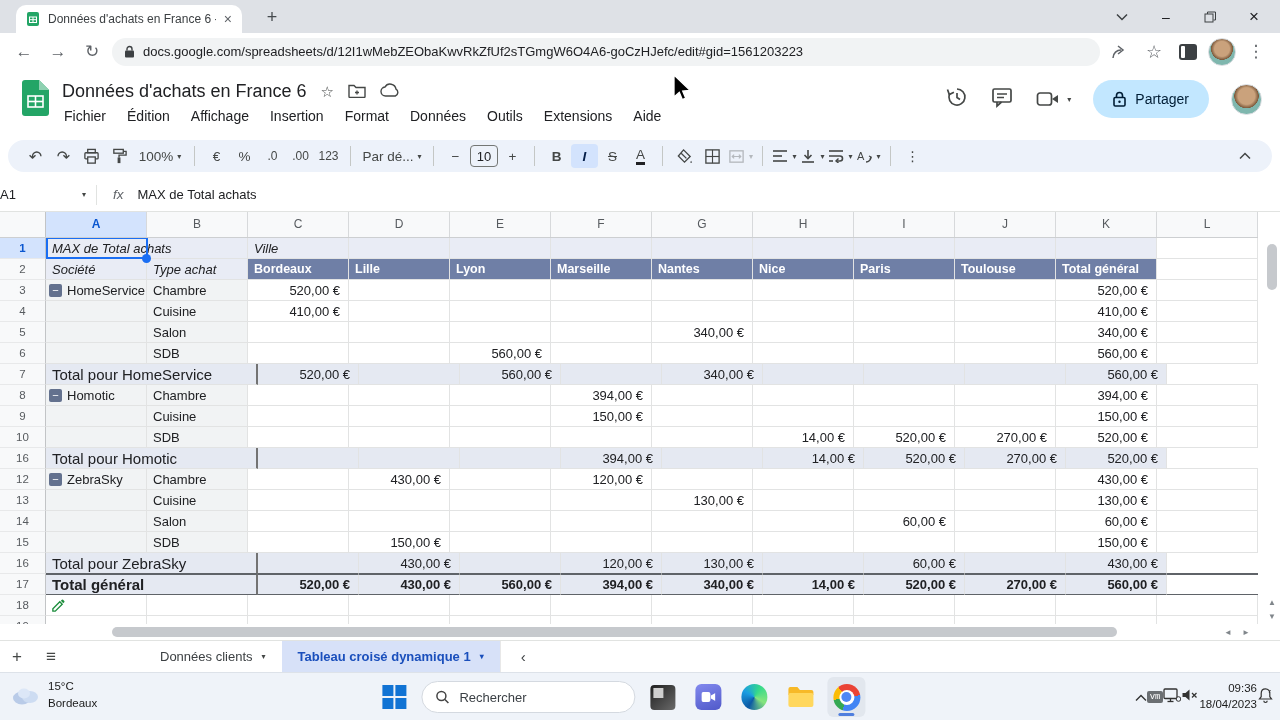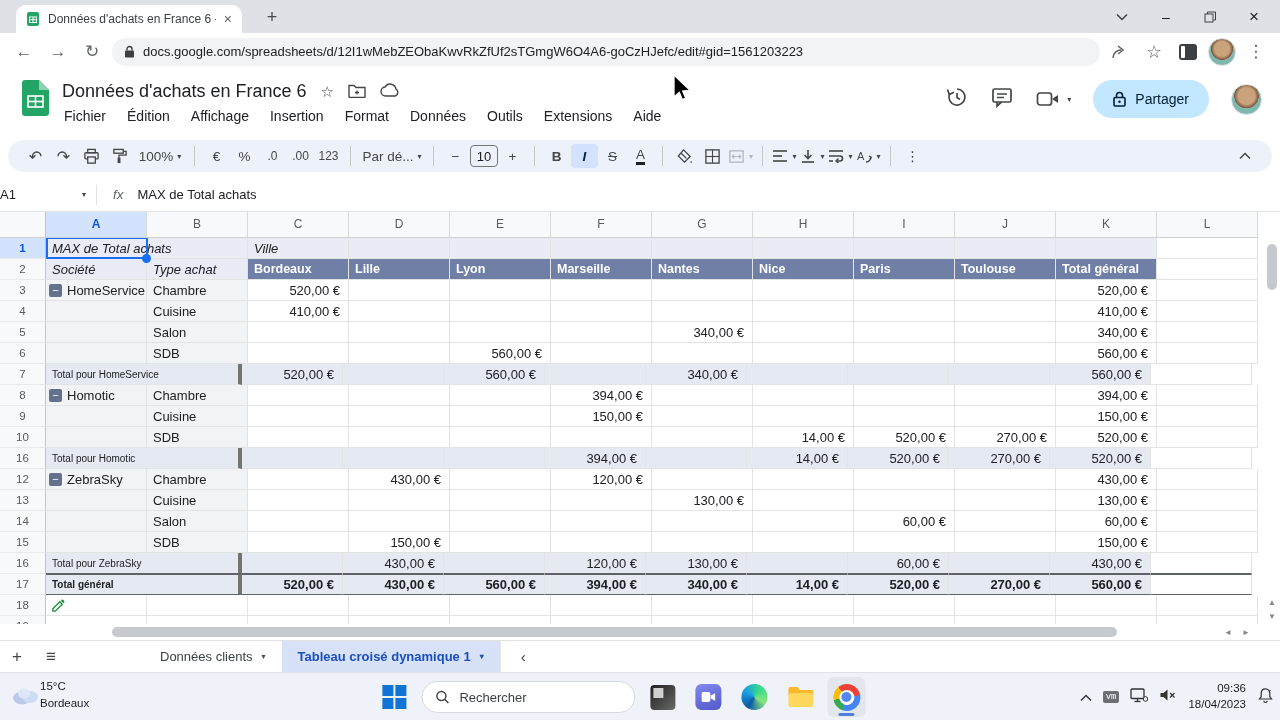--- a/index.html
+++ b/index.html
@@ -68,21 +68,21 @@
   .gut{width:46px;flex:none;background:#f8f9fa;border-right:1px solid #c2c4c6;border-bottom:1px solid #e8e9ea;font-size:11.5px;color:#575b5f;display:flex;align-items:center;justify-content:center}
   .gut.sel{background:#d3e3fd;color:#0b57d0;font-weight:bold}
   .c{width:101px;flex:none;border-right:1px solid #e2e3e3;border-bottom:1px solid #e2e3e3;font-size:13px;color:#202124;display:flex;align-items:center;overflow:hidden;white-space:nowrap}
   .val{justify-content:flex-end;padding-right:8px;background:#fff}
   .lav{background:#e9ecf5}
   .it{font-style:italic;padding-left:6px}
   .slate{background:#6f7fa6;color:#fff;font-weight:bold;font-size:12.5px;padding-left:6px}
   .grp{background:#f1f3f4;padding-left:6px}
   .grp.co{padding-left:0}
   .tot{background:#e5e9f2}
-  .totlabel{width:196px;flex:none;background:#e5e9f2;padding-left:6px;border-right:4px solid #737373;border-bottom:1px solid #e2e3e3;font-size:10px;display:flex;align-items:center}
+  .totlabel{width:212px;flex:none;background:#e5e9f2;padding-left:6px;border-right:2px solid #737373;border-bottom:1px solid #e2e3e3;font-size:15px;display:flex;align-items:center}
   .r16 .c,.r16 .totlabel{border-bottom:1px solid #5f6368}
   .r17 .c,.r17 .totlabel{border-top:1px solid #5f6368;border-bottom:1px solid #5f6368;font-weight:bold}
   .a1cell{overflow:visible;border-right:none;position:relative;z-index:2}
   .colbtn{width:13px;height:13px;background:#63718e;color:#fff;font-size:11px;line-height:12px;text-align:center;border-radius:2px;flex:none;margin:0 5px 0 3px}
   .coname{overflow:hidden;white-space:nowrap}
   .selbox{position:absolute;left:46px;top:-1px;width:102px;height:22px;border:2px solid #1a6ef3;pointer-events:none;z-index:3}
   .seldot{position:absolute;left:142px;top:16px;width:9px;height:9px;border-radius:50%;background:#1a6ef3;z-index:4}
 
   
   .hthumb{position:absolute;top:627px;left:112px;width:1005px;height:10px;background:#c6c9cd;border-radius:5px}
@@ -95,37 +95,37 @@
   .stab{font-size:13px;color:#3c4043;display:flex;align-items:center;gap:7px;padding:0 16px;height:32px}
   .stab .dd{font-size:8px}
   .stab.active{background:#d7e1f8;color:#1a4fbc;font-weight:bold}
   .stab.active .dd{color:#1a4fbc}
   .explore{margin-left:auto;display:flex;align-items:center;gap:9px;padding:0 22px;height:32px;border-left:1px solid #e8e8e8;font-size:13.5px;color:#5d7e63}
   .expl-ic{width:20px;height:20px;background:#23a566;border-radius:5px;display:flex;align-items:center;justify-content:center}
   .rcollapse{width:46px;height:32px;border-left:1px solid #e8e8e8;display:flex;align-items:center;justify-content:center;color:#3c4043;font-size:15px}
 
   
   .taskbar{position:absolute;top:672px;left:0;right:0;height:48px;background:#eff3f9;border-top:1px solid #dde2e9}
-  .weather{position:absolute;left:10px;top:5px;display:flex;align-items:center}
+  .weather{position:absolute;left:10px;top:5px;display:flex;gap:8px;align-items:center}
   .wtxt{font-size:11.5px;color:#1b1b1b;line-height:1.45}
   .tcenter{position:absolute;left:50%;transform:translateX(-54%);top:0;height:48px;display:flex;align-items:center;gap:8px}
   .tico{width:38px;height:40px;display:flex;align-items:center;justify-content:center;border-radius:6px;position:relative}
   .tico.active{background:#e2e7ee}
   .tico.active:after{content:"";position:absolute;bottom:1px;left:11px;width:16px;height:3px;border-radius:2px;background:#4f7ede}
   .winlogo{display:grid;grid-template-columns:11px 11px;grid-template-rows:11px 11px;gap:2px}
   .winlogo span{background:#1173d4}
   .search{width:214px;height:32px;background:#fff;border:1px solid #d4d9e0;border-radius:16px;display:flex;align-items:center;gap:10px;padding:0 13px;font-size:13px;color:#3b4045}
   .darkapp{width:25px;height:25px;border-radius:4px;background:linear-gradient(135deg,#1f1f1f,#6a6a6a);position:relative}
   .darkapp:after{content:"";position:absolute;left:3px;top:3px;width:10px;height:10px;background:#cfcfcf}
   .chatic{width:26px;height:26px;border-radius:6px;background:linear-gradient(160deg,#8289ee,#5059c9);display:flex;align-items:center;justify-content:center}
   .edgeic{width:26px;height:26px;border-radius:50%;background:conic-gradient(from 210deg,#0c59a4,#1b9de2,#35d98b,#86e57e,#0c59a4)}
   .chromeic{width:27px;height:27px;border-radius:50%;background:conic-gradient(from -40deg,#ea4335 0 120deg,#4285f4 0 240deg,#34a853 0 300deg,#fbbc05 0 360deg);position:relative}
   .chromeic:before{content:"";position:absolute;left:6px;top:6px;width:15px;height:15px;border-radius:50%;background:#fff}
   .chromeic:after{content:"";position:absolute;left:8.5px;top:8.5px;width:10px;height:10px;border-radius:50%;background:#4f87f5}
-  .tray{position:absolute;right:6px;top:0;height:48px;display:flex;align-items:center;gap:11px}
+  .tray{position:absolute;right:6px;top:0;height:48px;display:flex;align-items:center;}
   .vmtag{background:#6b6f73;color:#fff;font-size:9px;padding:1px 3px;border-radius:2px;font-family:"Liberation Mono",monospace}
   .clock{font-size:11.5px;text-align:right;color:#1b1b1b;line-height:1.35}
 
   .cursor{position:absolute;left:672px;top:74px;z-index:99;pointer-events:none}
 </style>
 </head>
 <body>
 
 <div class="tabstrip">
   <div class="btab">

